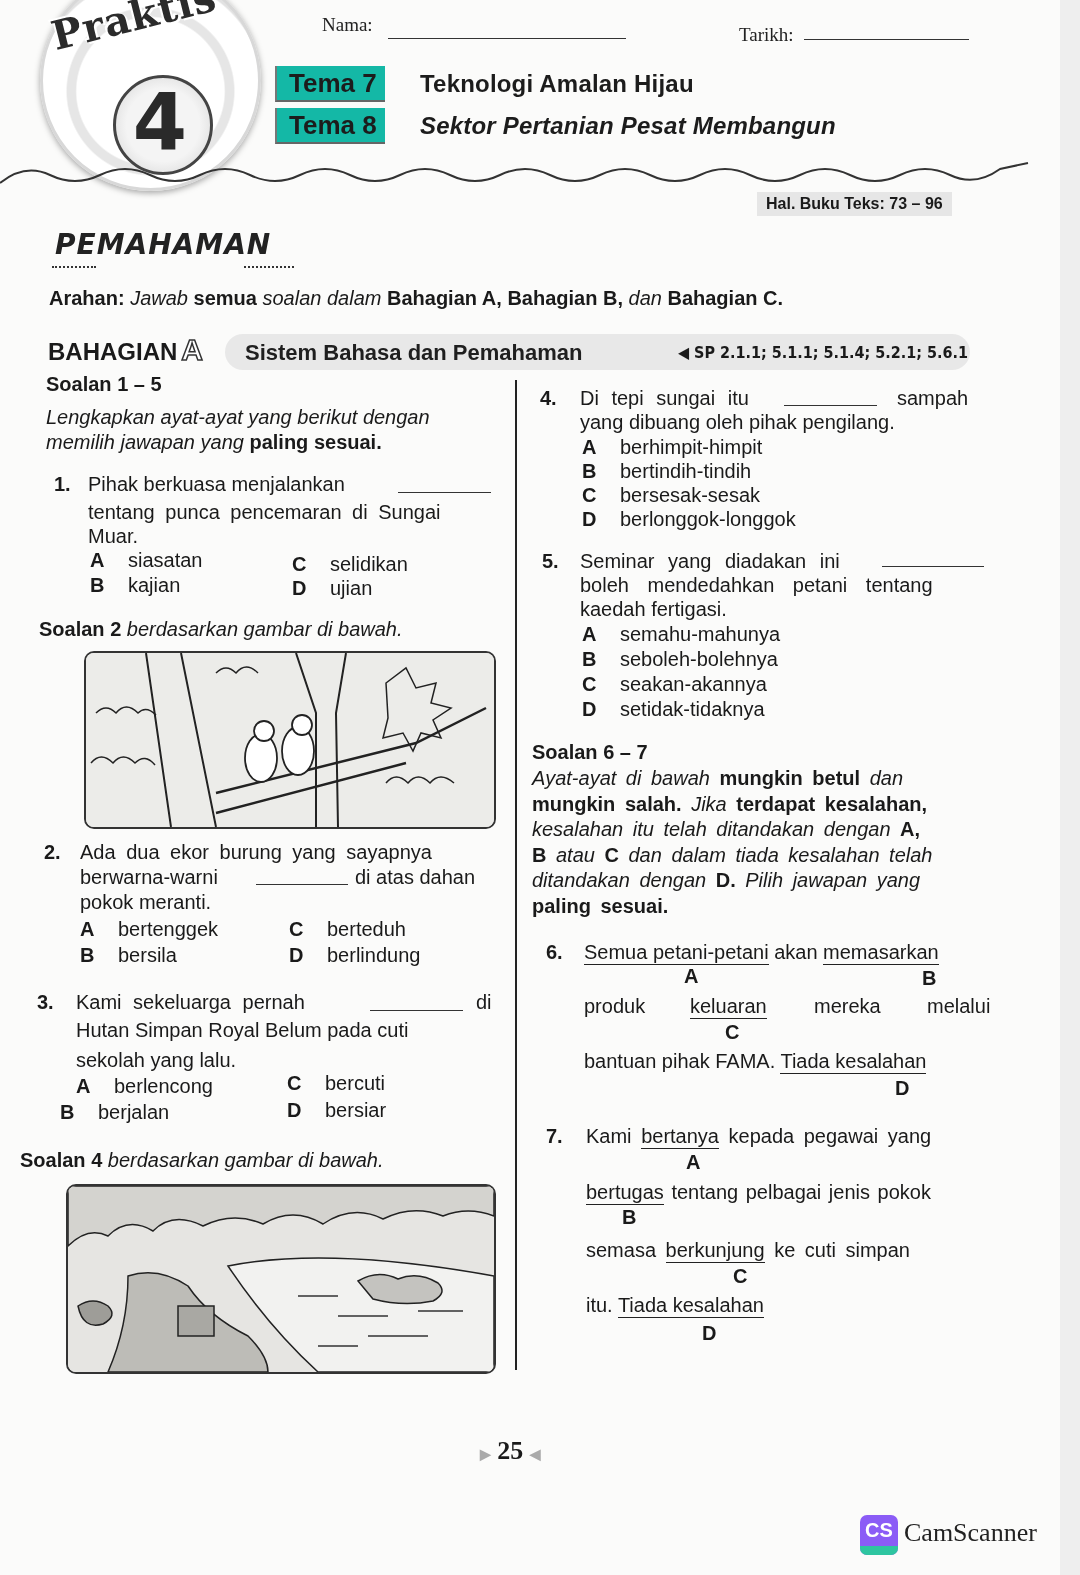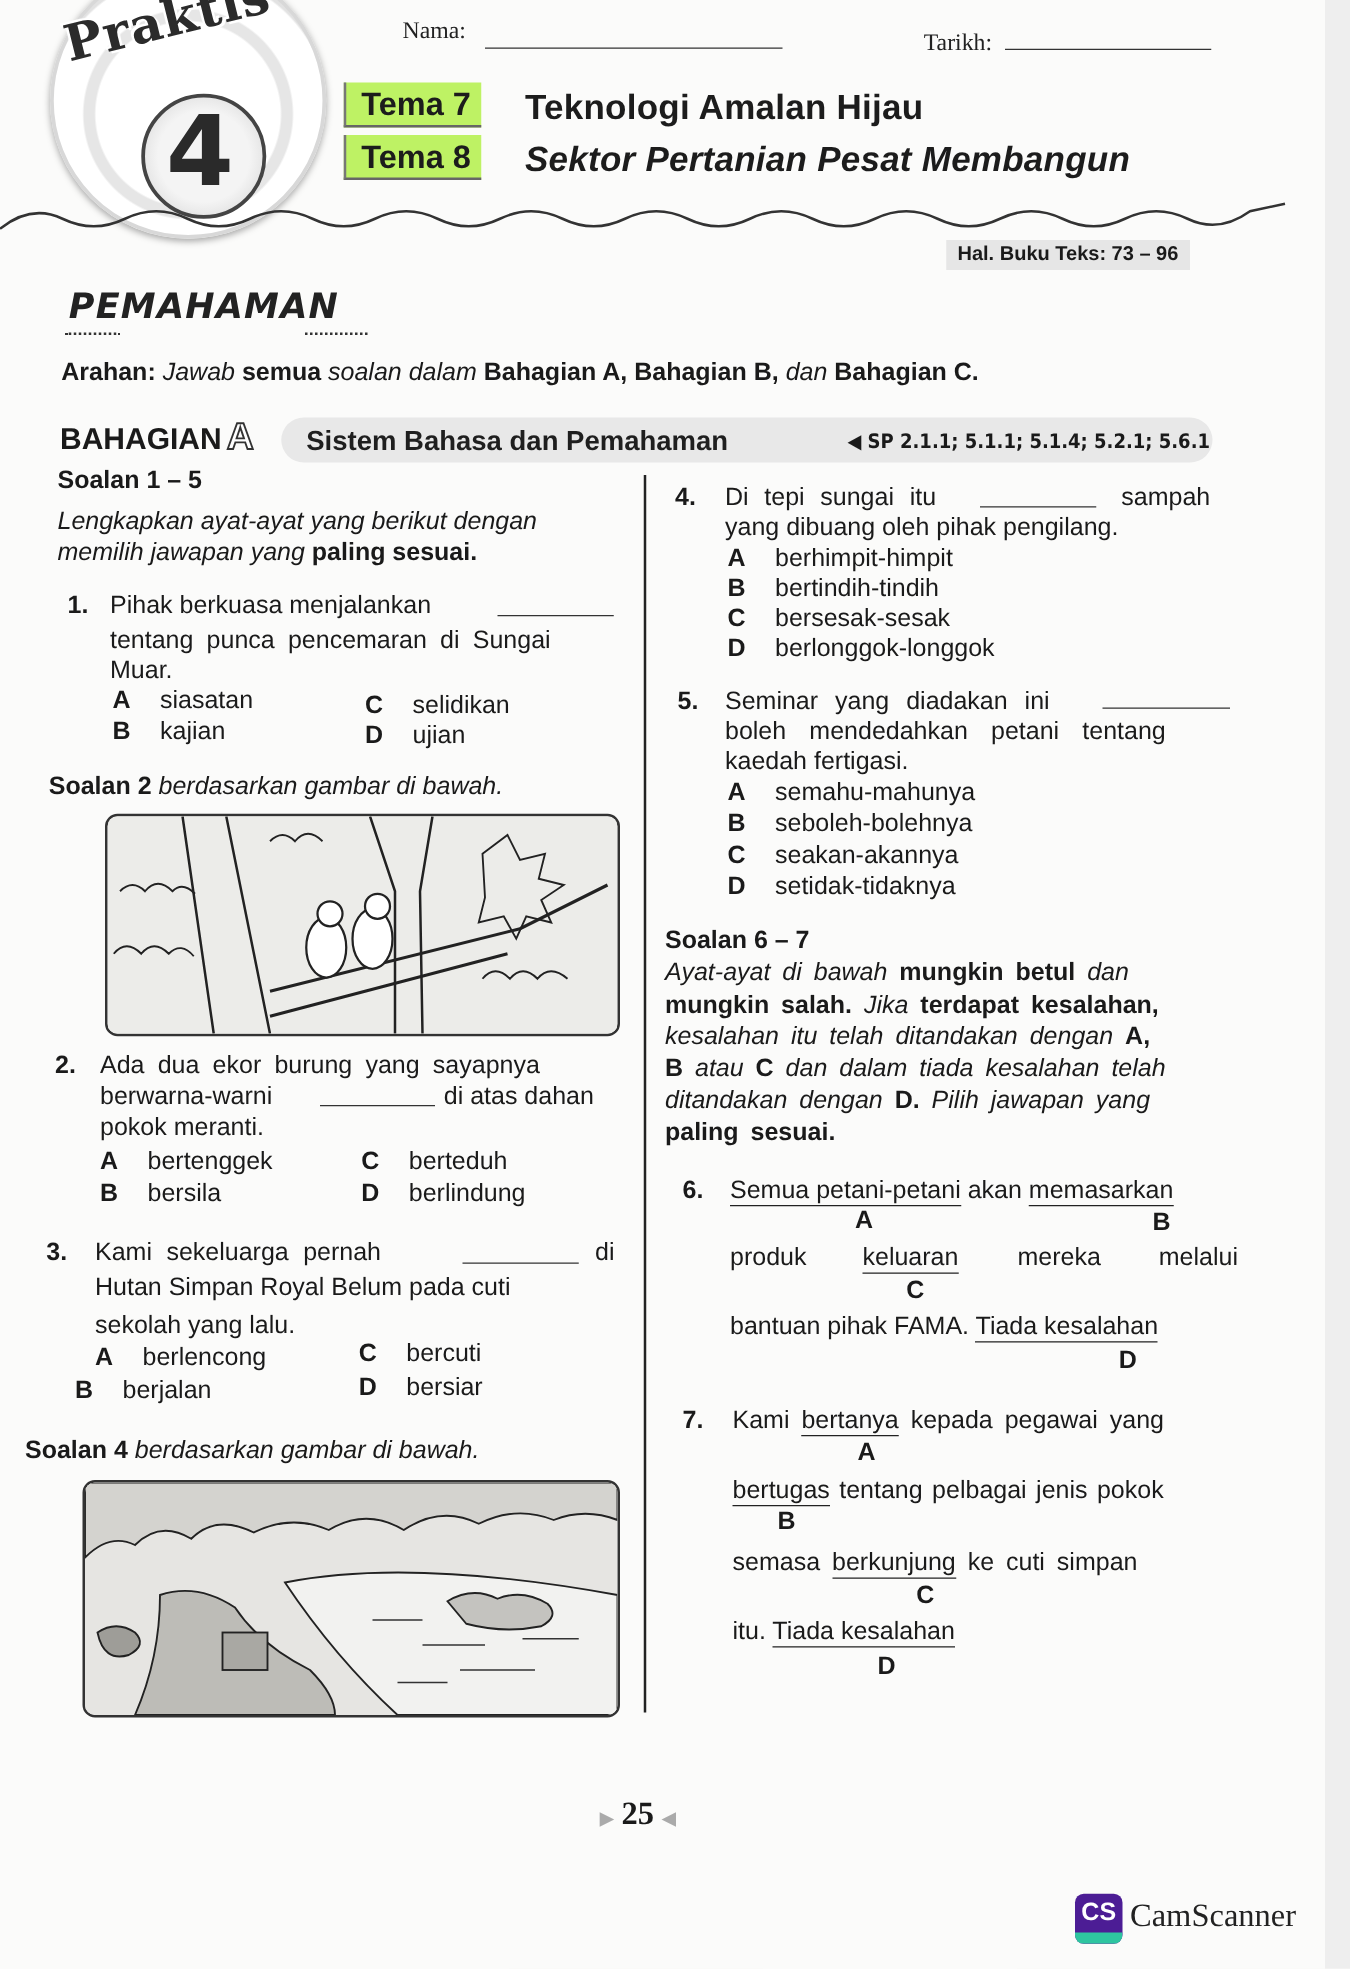--- a/index.html
+++ b/index.html
@@ -17,22 +17,22 @@
     border:3px solid #d8d8d8; box-shadow:0 2px 6px rgba(0,0,0,.35); }
   .badge-inner { position:absolute; left:113px; top:75px; width:94px; height:94px; border-radius:50%;
     background:radial-gradient(circle, #f4f4f4 0 55%, #d0d0d0 100%); border:3px solid #444; }
   .badge-num { position:absolute; left:113px; top:75px; width:94px; height:94px; text-align:center; line-height:94px;
     font-family:"DejaVu Sans", sans-serif; font-weight:bold; font-size:78px; color:#2a2a2a; }
   .praktis { position:absolute; left:58px; top:12px; font-family:"DejaVu Serif", serif; font-weight:bold; font-size:40px;
     color:#2b2b2b; transform:rotate(-14deg); transform-origin:left bottom; text-shadow:0 0 3px #fff, 2px 2px 0 #fff, -2px -2px 0 #fff; letter-spacing:1px; }
   .lbl-serif { font-family:"Liberation Serif", serif; font-size:19px; color:#222; }
   .line { position:absolute; border-bottom:1.5px solid #333; }
   .tema-tag { position:absolute; left:275px; padding:0 8px 0 12px; height:34px; line-height:34px; font-weight:bold; font-size:26px;
-    background:#bef264; border-left:2px solid #777; border-bottom:2px solid #666; color:#1c1c1c; }
-  .tema-title { position:absolute; left:420px; font-size:28px; font-weight:bold; color:#1c1c1c; letter-spacing:0.2px; }
+    background:#14b8a6; border-left:2px solid #777; border-bottom:2px solid #666; color:#1c1c1c; }
+  .tema-title { position:absolute; left:420px; font-size:24px; font-weight:bold; color:#1c1c1c; letter-spacing:0.2px; }
   .wave { position:absolute; left:0; top:155px; width:1030px; height:40px; }
   .hal { position:absolute; left:757px; top:192px; background:#e6e6e6; padding:3px 9px; font-weight:bold; font-size:16px; }
   .pemahaman { position:absolute; left:55px; top:228px; font-family:"DejaVu Sans", sans-serif; font-weight:bold; font-style:italic;
     font-size:28px; color:#222; letter-spacing:1px; }
   .pem-dots { position:absolute; top:266px; height:0; border-bottom:2px dotted #333; }
   .arahan { position:absolute; left:49px; top:287px; font-size:20px; }
   .bahagian-bar { position:absolute; left:225px; top:334px; width:745px; height:36px; border-radius:18px; background:#e8e8e8; }
   .bahagian { position:absolute; left:48px; top:333px; font-weight:bold; font-size:24px; }
   .bahagian .big { font-size:30px; color:#fff; -webkit-text-stroke:1.5px #333; margin-left:4px; }
   .sistem { position:absolute; left:245px; top:340px; font-size:22px; font-weight:bold; color:#1f1f1f; }
@@ -40,21 +40,21 @@
   .divider { position:absolute; left:515px; top:380px; width:2px; height:990px; background:#222; }
   .t { position:absolute; font-size:20px; line-height:25px; white-space:nowrap; }
   .b { font-weight:bold; }
   .i { font-style:italic; }
   .opt-letter { font-weight:bold; display:inline-block; width:38px; }
   .pic { position:absolute; border:2px solid #333; border-radius:10px; background:#f0f0ee; overflow:hidden; }
   .ul { border-bottom:1.8px solid #222; padding-bottom:1px; }
   .ulabel { position:absolute; font-weight:bold; font-size:20px; }
   .pageno { position:absolute; left:480px; top:1436px; font-family:"Liberation Serif", serif; font-weight:bold; font-size:26px; }
   .arrow { color:#aaa; font-size:14px; }
-  .cs-logo { position:absolute; left:860px; top:1515px; width:38px; height:40px; border-radius:7px; background:#4c1d95; overflow:hidden; }
+  .cs-logo { position:absolute; left:860px; top:1515px; width:38px; height:40px; border-radius:7px; background:#8b5cf6; overflow:hidden; }
   .cs-logo .bar { position:absolute; left:0; bottom:0; width:100%; height:9px; background:#2ec5a0; }
   .cs-logo .txt { position:absolute; left:0; top:4px; width:100%; text-align:center; color:#fff; font-weight:bold; font-size:20px; }
   .cs-name { position:absolute; left:904px; top:1518px; font-family:"Liberation Serif", serif; font-size:26px; color:#222; }
 </style>
 </head>
 <body>
 
 <div class="page"></div>
 <div class="rightedge"></div>
 

